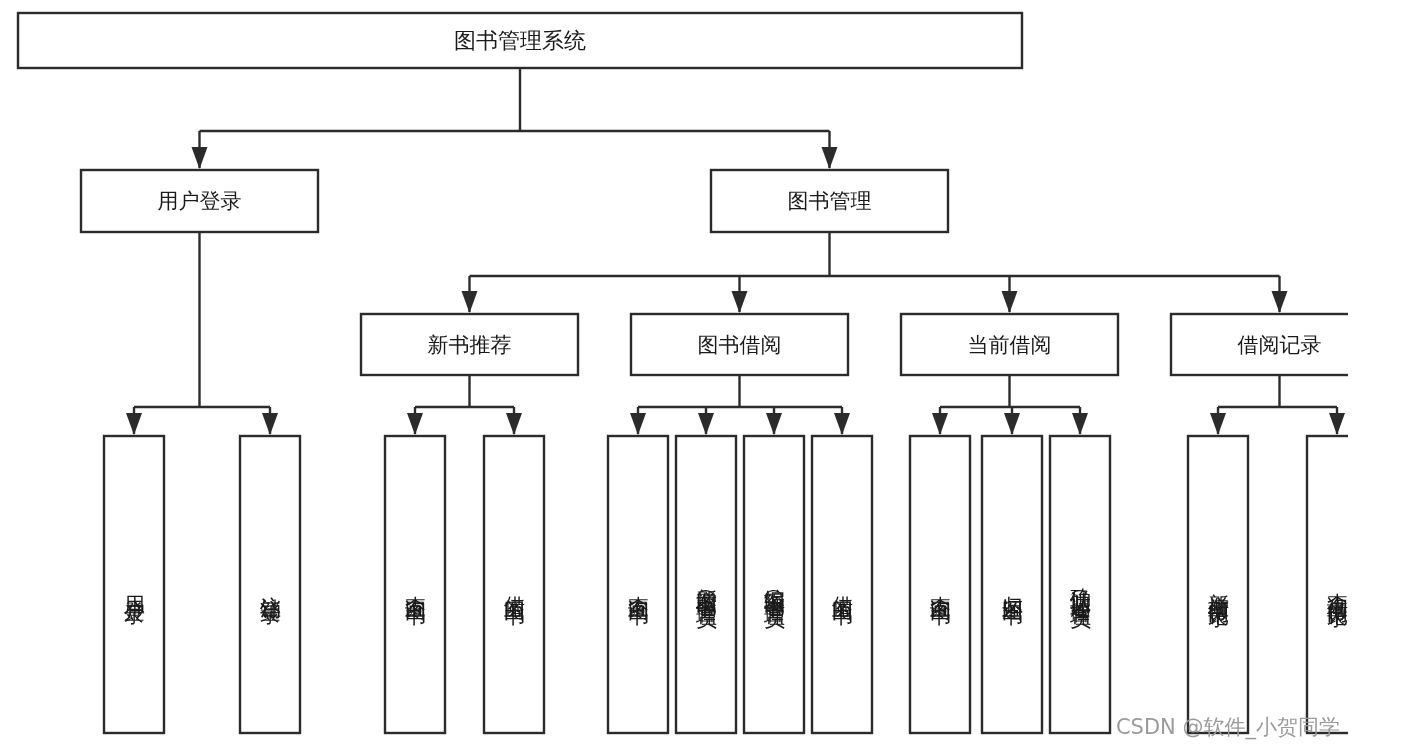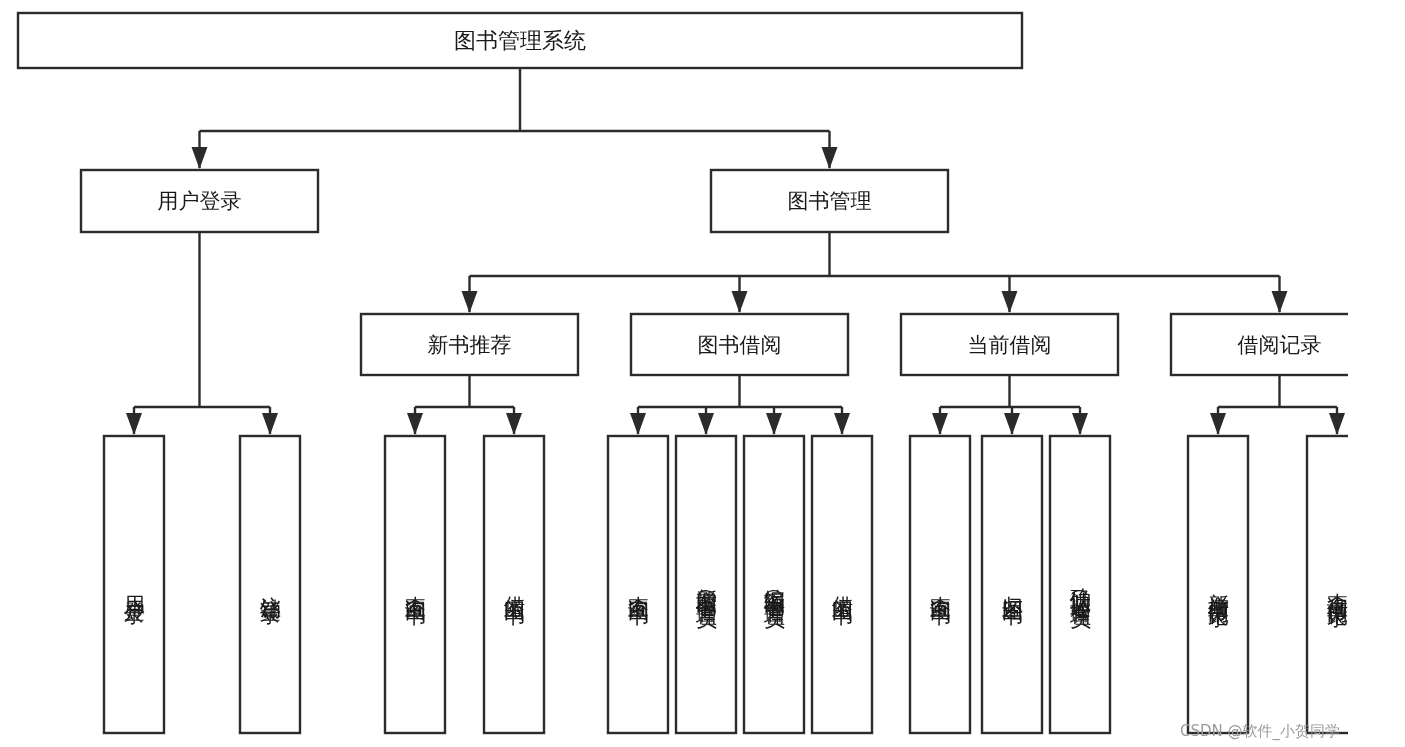--- a/index.html
+++ b/index.html
@@ -63,21 +63,21 @@
     line-height: 1.0;
     color: #1a1a1a;
     letter-spacing: 3px;
     white-space: nowrap;
   }
   #watermark {
     position: absolute;
     right: 8px;
     bottom: 6px;
     font-family: "DejaVu Sans", "Liberation Sans", sans-serif;
-    font-size: 15px;
+    font-size: 21px;
     color: #9a9a9a;
     white-space: nowrap;
   }
 </style>
 </head>
 <body>
 
 <div id="diagram-root">
 
   <svg id="flow-svg" viewBox="0 0 1405 747">

